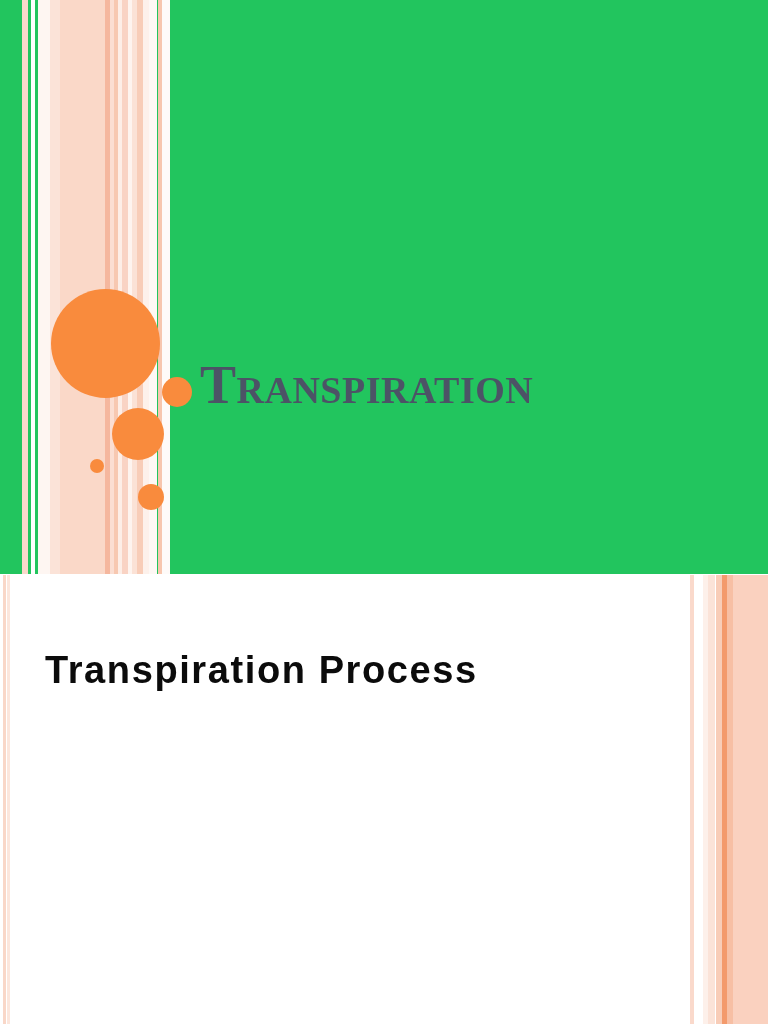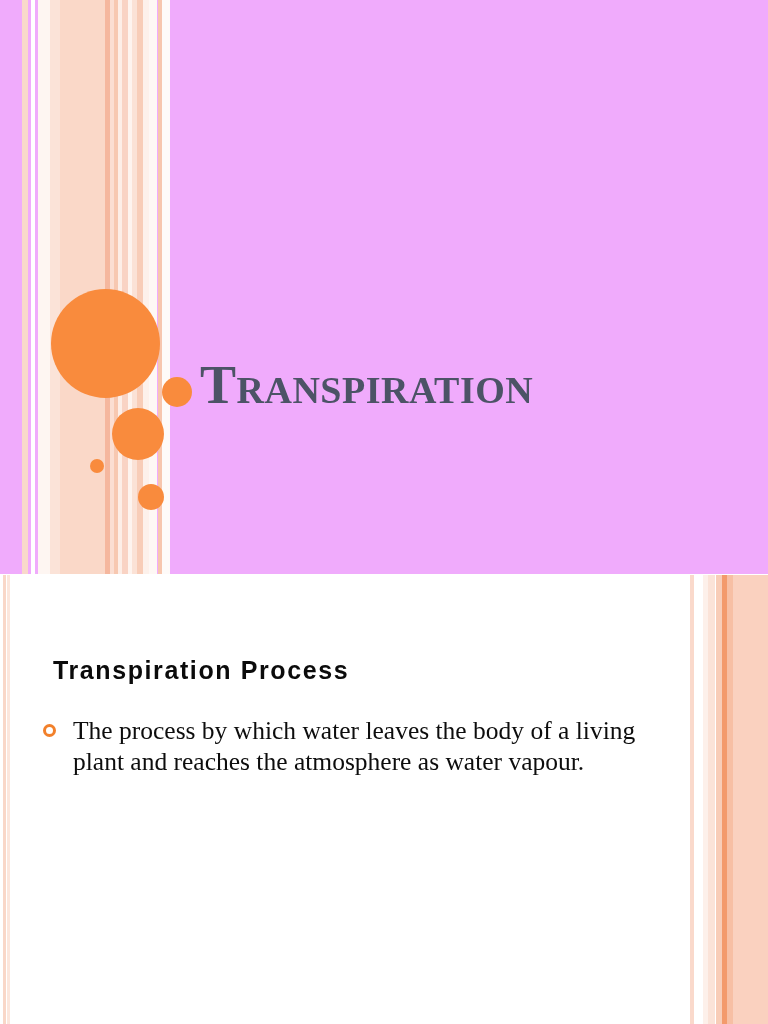--- a/index.html
+++ b/index.html
@@ -20,21 +20,21 @@
     background: #ffffff;
   }
 
   
   .slide-one {
     position: absolute;
     left: 0;
     top: 0;
     width: 768px;
     height: 574px;
-    background: #f0abfc;
+    background: #22c55e;
     overflow: hidden;
   }
 
   
   .stripes-left {
     position: absolute;
     left: 0;
     top: 0;
     width: 200px;
     height: 100%;
@@ -98,25 +98,24 @@
     height: 100%;
   }
 
   .content-heading {
     position: absolute;
     left: 45px;
     top: 78px;
     color: #0B0B0B;
     font-family: "Liberation Sans", "DejaVu Sans", sans-serif;
     font-weight: bold;
-    font-size: 25px;
+    font-size: 38px;
     letter-spacing: 1.6px;
     line-height: 34px;
     white-space: nowrap;
-    margin-left: 8px;
   }
 
   .bullet-list {
     position: absolute;
     left: 41px;
     top: 140px;
     width: 625px;
     list-style: none;
   }
   .bullet-item {
@@ -189,17 +188,16 @@
         <div class="stripe" style="left: 20px; width: 7px; background: rgb(251, 227, 216);"></div>
         <div class="stripe" style="left: 28px; width: 6px; background: rgb(248, 205, 184);"></div>
         <div class="stripe" style="left: 34px; width: 5px; background: rgb(243, 154, 108);"></div>
         <div class="stripe" style="left: 39px; width: 6px; background: rgb(247, 191, 164);"></div>
         <div class="stripe" style="left: 45px; width: 35px; background: rgb(250, 209, 191);"></div>
       </div>
 
     <h2 class="content-heading">Transpiration Process</h2>
 
     <ul class="bullet-list" id="bullet-list">
-        <li class="bullet-item"><span class="bullet-marker"></span><span><span>The process by which water leaves the body of a living plant and reaches the atmosphere as water vapour.</span></span></li>
       </ul>
   </section>
 
 </div>
 
 </body></html>

